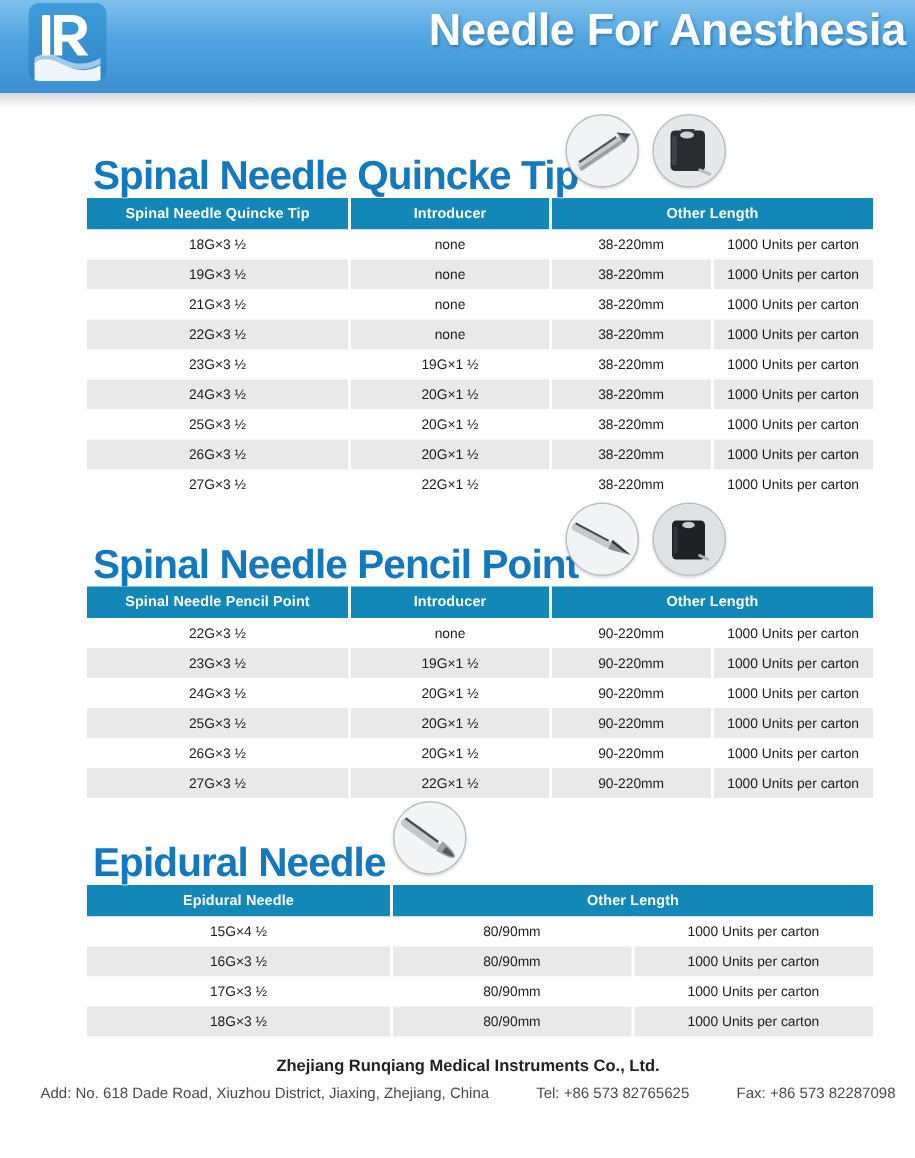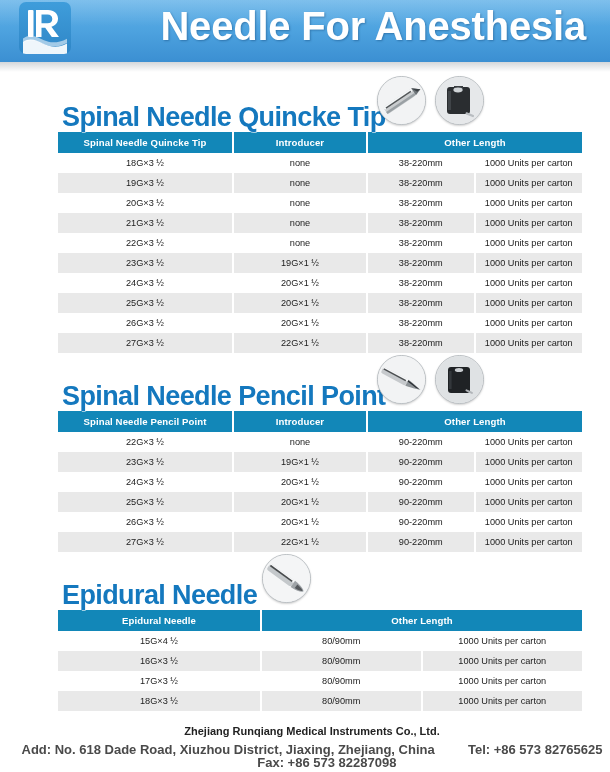--- a/index.html
+++ b/index.html
@@ -24,24 +24,24 @@
     pointer-events:none;
   }
   .logo{
     position:absolute;left:19px;top:2px;width:52px;height:52px;
     border-radius:7px;
     background:linear-gradient(180deg,#3f9ddb 0%,#2f86c6 100%);
     overflow:hidden;
   }
   .logo svg{display:block;}
   .banner-title{
-    position:absolute;left:0;right:24px;top:4px;
+    position:absolute;left:0;right:6px;top:4px;
     text-align:right;
     color:#ffffff;
-    font-size:40px;
+    font-size:30px;
     font-weight:bold;
     letter-spacing:-0.2px;
     text-shadow:1px 1px 2px rgba(20,70,120,.45);
     white-space:nowrap;
   }
   .banner-shadow{
     height:10px;width:100%;
     background:linear-gradient(180deg,rgba(120,130,140,.32),rgba(255,255,255,0));
   }
 
@@ -132,24 +132,23 @@
     text-align:center;
     color:#3d3d3d;
   }
   .footer .company{
     font-size:11px;
     font-weight:bold;
     color:#222;
     margin-bottom:6px;
   }
   .footer .line{
-    font-size:13px;
+    font-size:10px;
     line-height:13px;
     color:#4a4a4a;
-    font-weight:bold;
   }
   .footer .line .sp-lg{display:inline-block;width:26px;}
 </style>
 </head>
 <body>
 
 <div class="banner">
   <div class="banner-sheen"></div>
 
   <div class="logo">
@@ -214,26 +213,20 @@
             <td class="col-c">38-220mm</td>
             <td class="col-d">1000 Units per carton</td>
           </tr>
         <tr>
             <td class="col-a">19G×3 ½</td>
             <td class="col-b">none</td>
             <td class="col-c">38-220mm</td>
             <td class="col-d">1000 Units per carton</td>
           </tr>
         <tr>
-            <td class="col-a">20G×3 ½</td>
-            <td class="col-b">none</td>
-            <td class="col-c">38-220mm</td>
-            <td class="col-d">1000 Units per carton</td>
-          </tr>
-        <tr>
             <td class="col-a">21G×3 ½</td>
             <td class="col-b">none</td>
             <td class="col-c">38-220mm</td>
             <td class="col-d">1000 Units per carton</td>
           </tr>
         <tr>
             <td class="col-a">22G×3 ½</td>
             <td class="col-b">none</td>
             <td class="col-c">38-220mm</td>
             <td class="col-d">1000 Units per carton</td>

